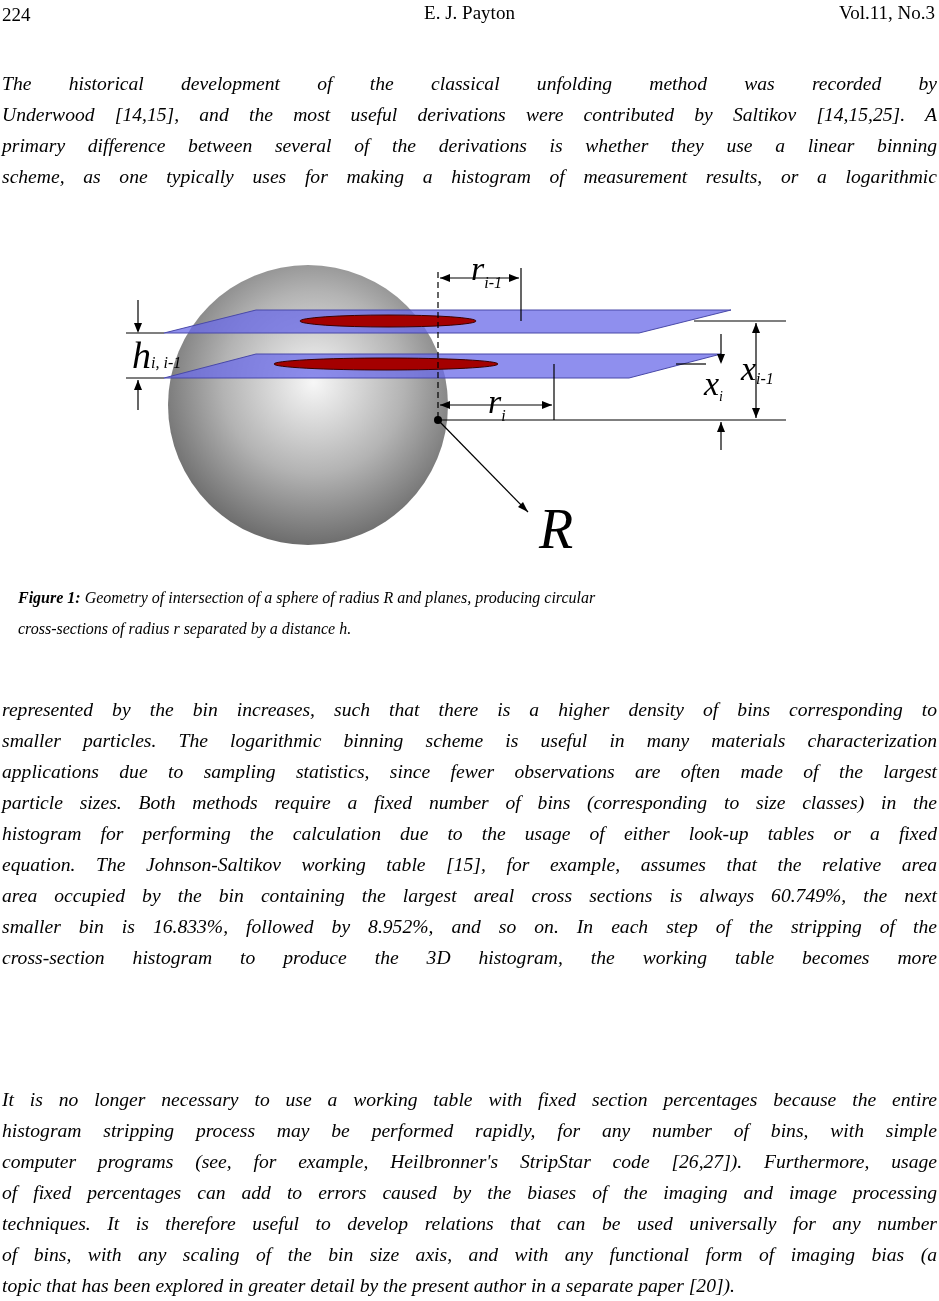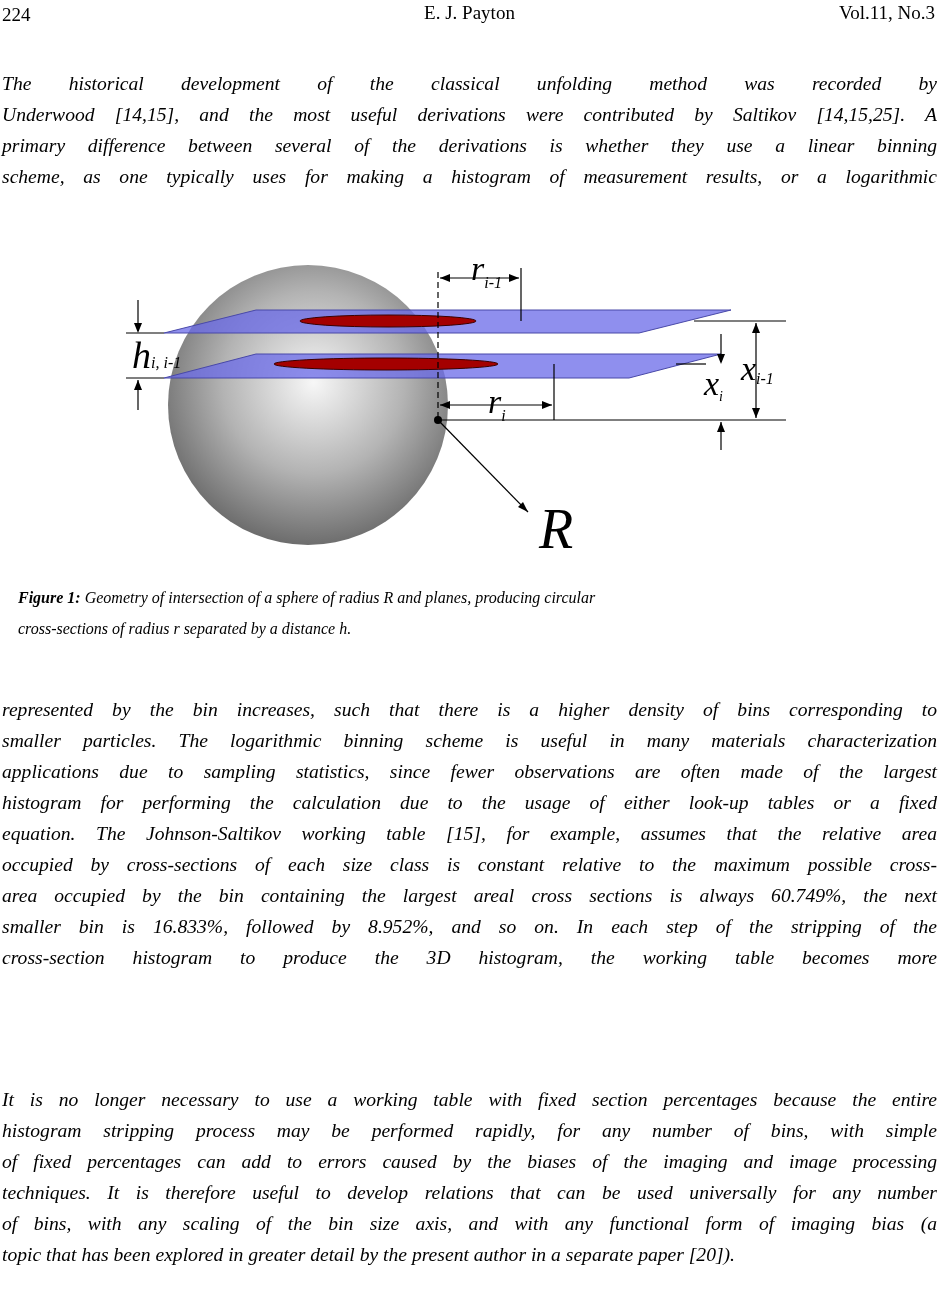--- a/index.html
+++ b/index.html
@@ -98,28 +98,29 @@
 
 <div class="caption">
   <div><b>Figure 1:</b><span> Geometry of intersection of a sphere of radius R and planes, producing circular</span></div>
   <div>cross-sections of radius r separated by a distance h.</div>
 </div>
 
 <div class="para last-normal" style="top:694px;">
   <div style="text-align-last:justify">represented by the bin increases, such that there is a higher density of bins corresponding to</div>
   <div style="text-align-last:justify">smaller particles. The logarithmic binning scheme is useful in many materials characterization</div>
   <div style="text-align-last:justify">applications due to sampling statistics, since fewer observations are often made of the largest</div>
+  <div style="text-align-last:justify">particle sizes. Both methods require a fixed number of bins (corresponding to size classes) in the</div>
   <div style="text-align-last:justify">histogram for performing the calculation due to the usage of either look-up tables or a fixed</div>
   <div style="text-align-last:justify">equation. The Johnson-Saltikov working table [15], for example, assumes that the relative area</div>
-  <div style="text-align-last:justify">occupied by cross-sections of each size class is constant relative to the maximum possible cross-</div>
   <div style="text-align-last:justify">area occupied by the bin containing the largest areal cross sections is always 60.749%, the next</div>
   <div style="text-align-last:justify">smaller bin is 16.833%, followed by 8.952%, and so on. In each step of the stripping of the</div>
   <div style="text-align-last:justify">cross-section histogram to produce the 3D histogram, the working table becomes more</div>
 </div>
 
 <div class="para last-normal" style="top:1084px;">
   <div style="text-align-last:justify">It is no longer necessary to use a working table with fixed section percentages because the entire</div>
   <div style="text-align-last:justify">histogram stripping process may be performed rapidly, for any number of bins, with simple</div>
+  <div style="text-align-last:justify">computer programs (see, for example, Heilbronner's StripStar code [26,27]). Furthermore, usage</div>
   <div style="text-align-last:justify">of fixed percentages can add to errors caused by the biases of the imaging and image processing</div>
   <div style="text-align-last:justify">techniques. It is therefore useful to develop relations that can be used universally for any number</div>
   <div style="text-align-last:justify">of bins, with any scaling of the bin size axis, and with any functional form of imaging bias (a</div>
   <div>topic that has been explored in greater detail by the present author in a separate paper [20]).</div>
 </div>
 
 </body></html>

